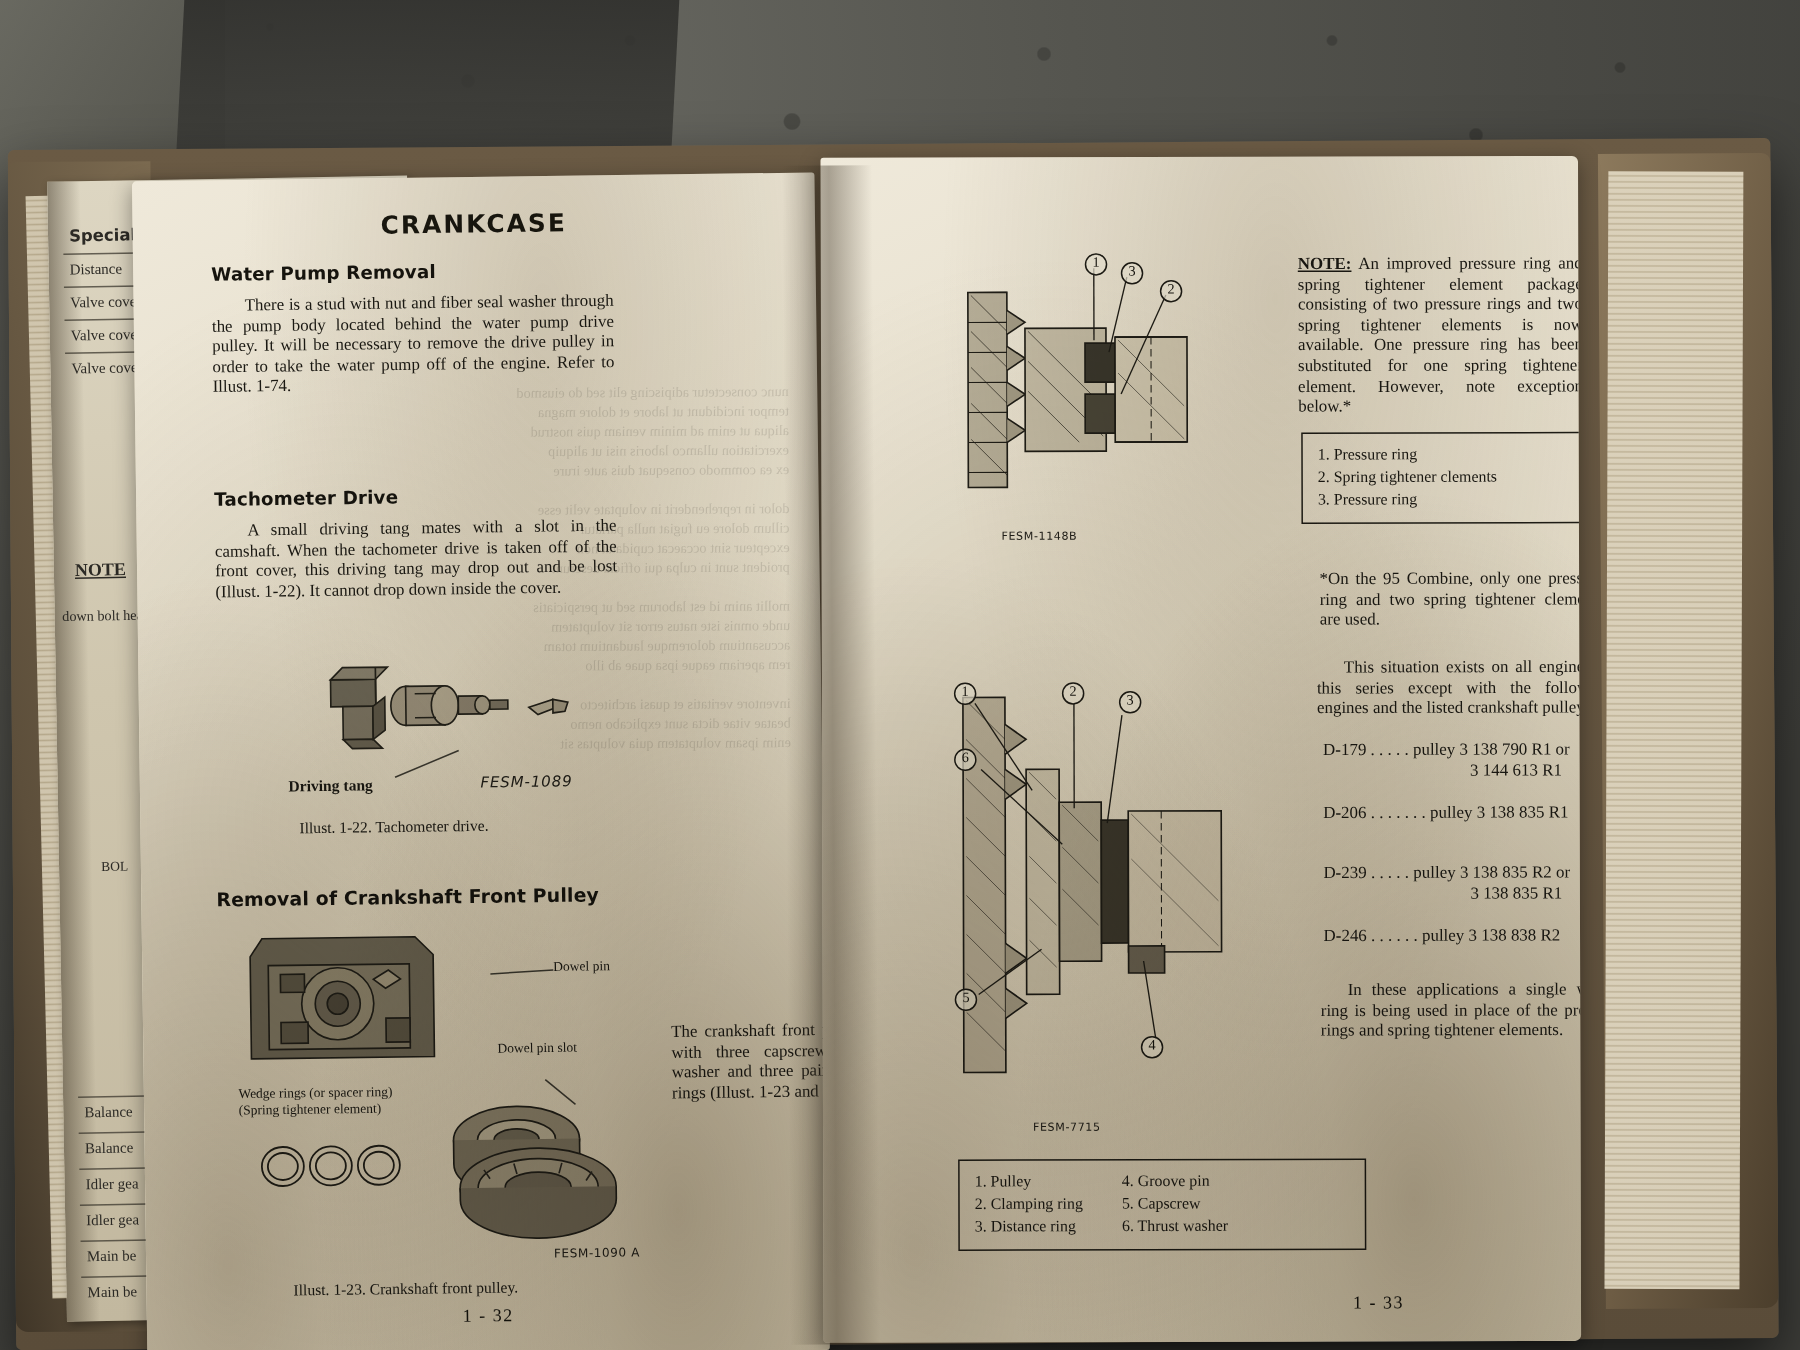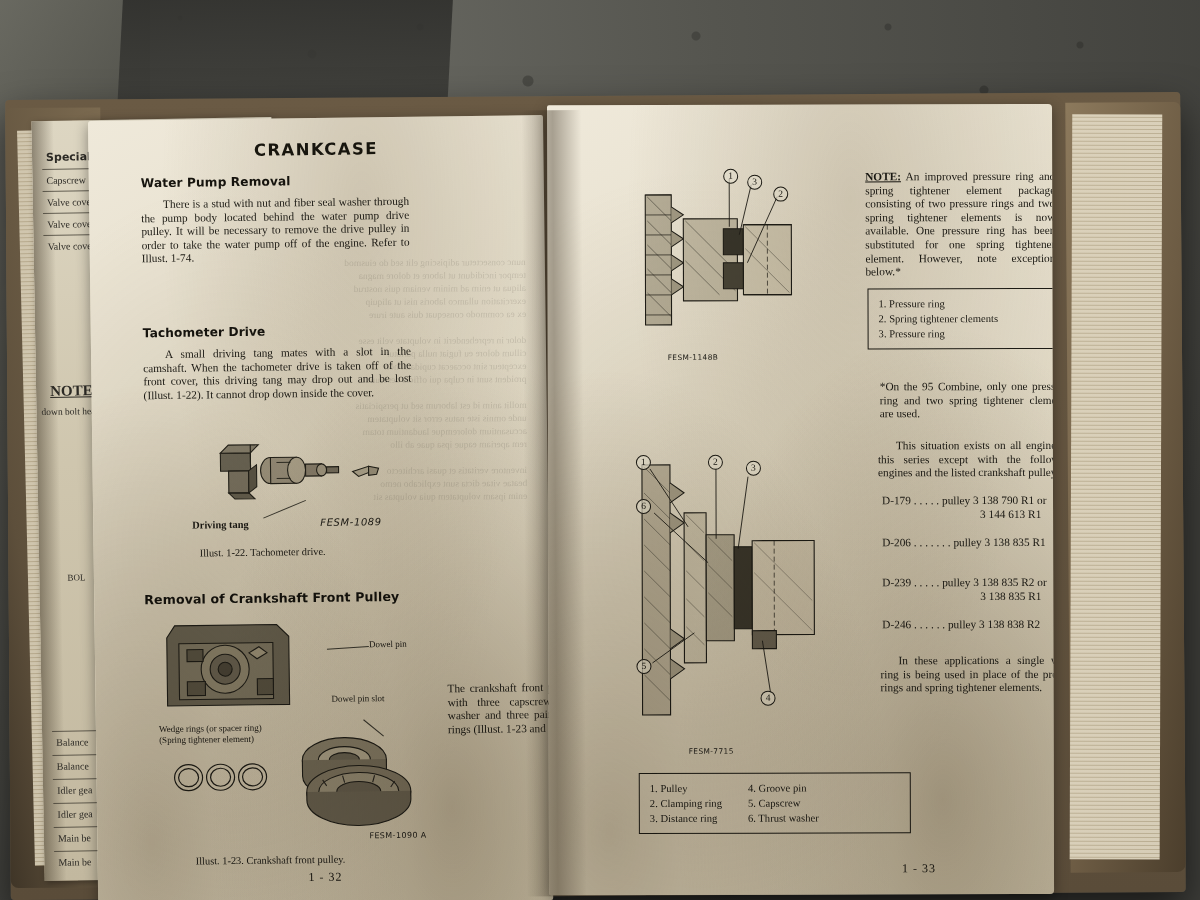--- a/index.html
+++ b/index.html
@@ -295,29 +295,29 @@
   <div class="book">
     <div class="cover-left"></div>
     <div class="cover-right"></div>
     <div class="edge-left"></div>
     <div class="edge-right"></div>
 
     <div class="under-page">
       <div class="shadow-strip"></div>
       <div class="up-line" style="left:14px; top:30px; font-family:'DejaVu Sans',sans-serif; font-weight:700; font-size:11px;">Special N</div>
       <div class="up-rule" style="top:48px;"></div>
-      <div class="up-line" style="left:14px; top:54px;">Capscrew</div>
+      <div class="up-line" style="left:14px; top:54px;">Distance</div>
       <div class="up-rule" style="top:70px;"></div>
       <div class="up-line" style="left:14px; top:76px;">Valve cove</div>
       <div class="up-rule" style="top:92px;"></div>
       <div class="up-line" style="left:14px; top:98px;">Valve cove</div>
       <div class="up-rule" style="top:114px;"></div>
       <div class="up-line" style="left:14px; top:120px;">Valve cove</div>
 
-      <div class="up-line note-lbl" style="left:14px; top:262px; font-size:15px;">NOTE</div>
+      <div class="up-line note-lbl" style="left:14px; top:252px; font-size:12px;">NOTE</div>
       <div class="up-line" style="left:5px; top:286px; font-size:9.5px;">down bolt head.</div>
 
       <svg class="up-img" viewBox="0 0 92 130">
         <g fill="none" stroke="#2b281f" stroke-width="1.4">
           <path d="M28 8 h34 l6 10 h-46 z" fill="#b8ae94"></path>
           <path d="M34 18 h22 v12 h-22 z" fill="#cac1a6"></path>
           <path d="M20 30 h50 l-6 16 h-38 z" fill="#b2a88e"></path>
           <path d="M38 46 h14 v56 h-14 z" fill="#c6bda2"></path>
           <path d="M30 102 h30 v10 h-30 z" fill="#aea48a"></path>
           <path d="M44 58 h2 M44 66 h2 M44 74 h2"></path>

